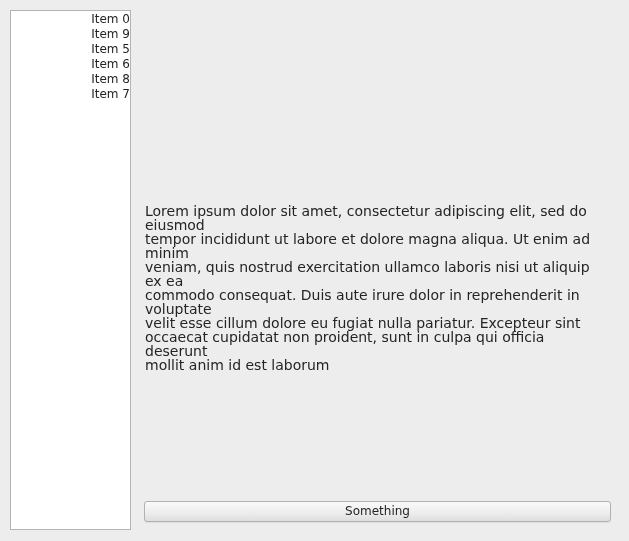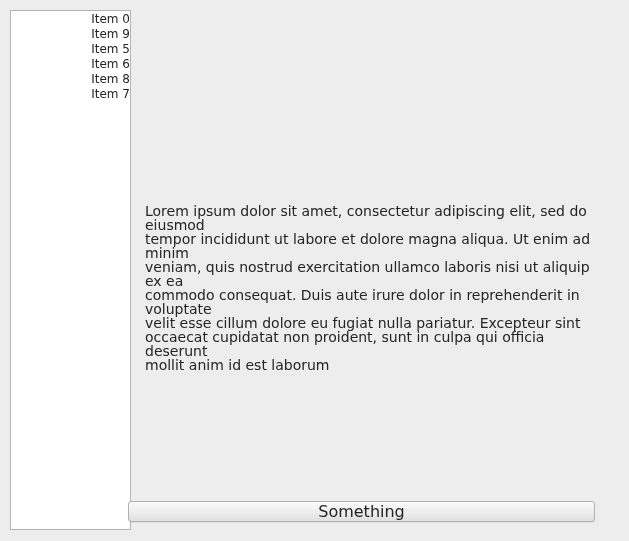--- a/index.html
+++ b/index.html
@@ -47,31 +47,31 @@
     width: 450px;
     font-size: 14px;
     line-height: 14px;
     white-space: pre-line;
     color: #242424;
   }
 
   
   .push-button {
     position: absolute;
-    left: 128px;
+    left: 144px;
     top: 501px;
     width: 467px;
     height: 21px;
     box-sizing: border-box;
     border: 1px solid #b1b1b1;
     border-radius: 3px;
     background: linear-gradient(to bottom, #fafafa 0%, #ececec 60%, #dedede 100%);
     box-shadow: 0 1px 0 rgba(0,0,0,0.06);
     font-family: "DejaVu Sans", "Liberation Sans", sans-serif;
-    font-size: 16px;
+    font-size: 12px;
     line-height: 19px;
     text-align: center;
     color: #242424;
     padding: 0;
     cursor: default;
   }
 </style>
 </head>
 <body>
 

